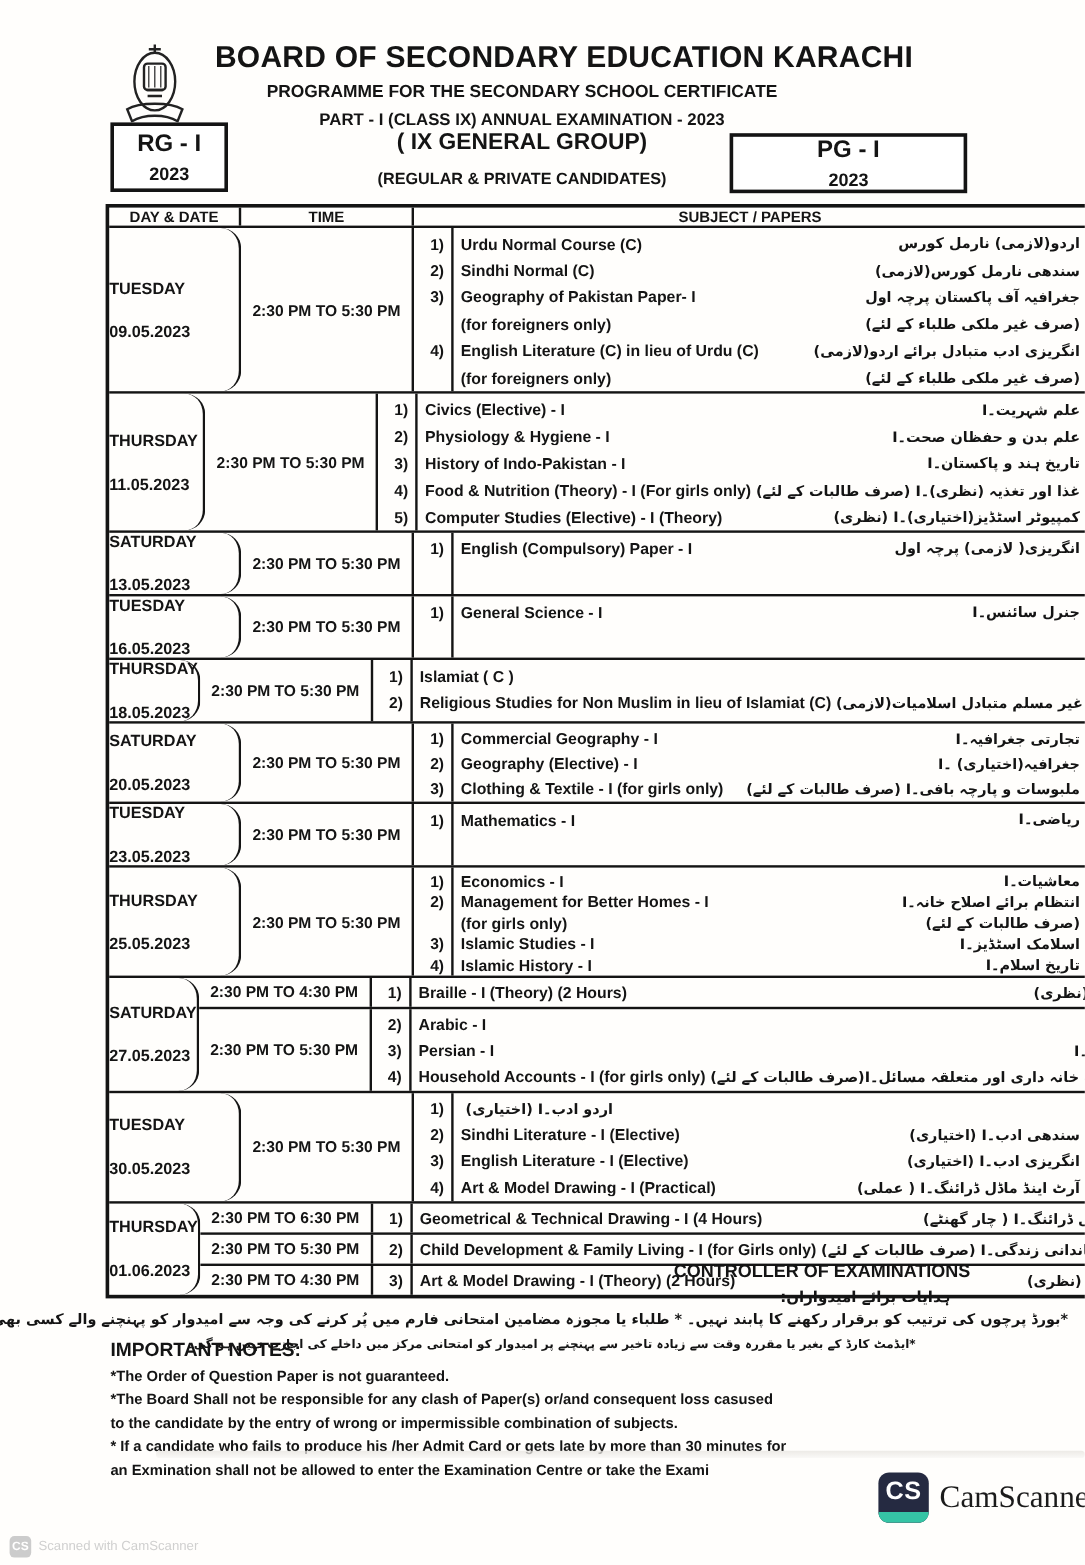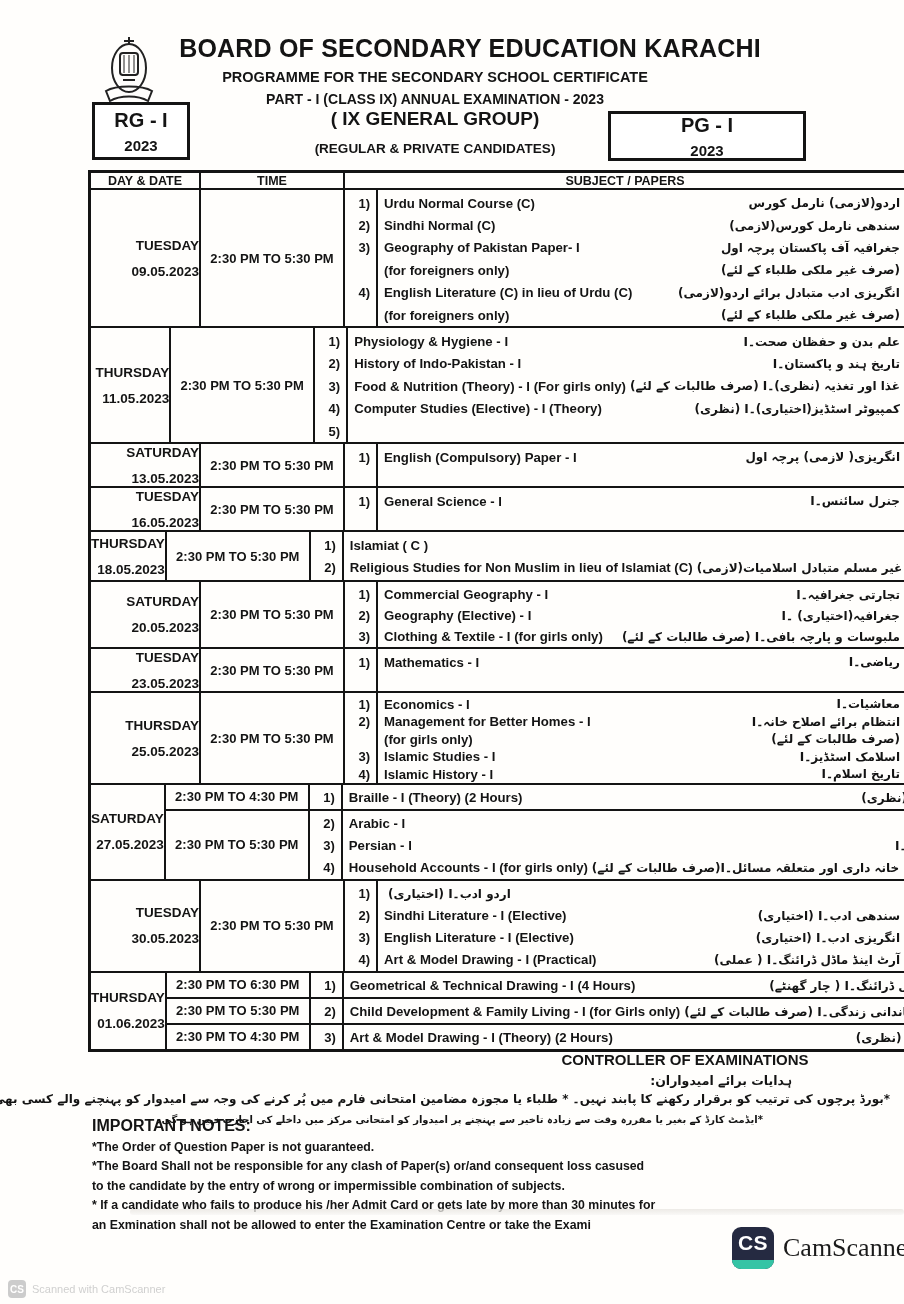--- a/index.html
+++ b/index.html
@@ -26,21 +26,21 @@
   .tt{position:absolute;left:88px;top:170px;width:814px;border:3px solid #141414;background:#fffefc;}
   .tt *{box-sizing:border-box;}
   .tt-head{display:flex;border-bottom:2px solid #141414;height:17px;font-size:12.5px;}
   .th{display:flex;align-items:center;justify-content:center;}
   .th-date{width:110px;border-right:2px solid #141414;}
   .th-time{width:144px;border-right:2px solid #141414;}
   .th-sub{flex:1;}
   .row{display:flex;border-bottom:2px solid #141414;}
   .row:last-child{border-bottom:none;}
   .datecell{width:110px;border-right:2px solid #141414;display:flex;flex-direction:column;
-            align-items:flex-end;justify-content:center;gap:11px;font-size:13.5px;text-align:center;}
+            align-items:flex-start;justify-content:center;gap:21px;font-size:13.5px;text-align:center;border-radius:17px;}
   .sessions{flex:1;display:flex;flex-direction:column;}
   .session{display:flex;flex:1;}
   .session.sep{border-top:2px solid #141414;}
   .timecell{width:144px;border-right:2px solid #141414;display:flex;align-items:center;
             justify-content:center;font-size:13px;white-space:nowrap;padding:0 18px;}
   .numcol{width:33px;border-right:2px solid #141414;display:flex;flex-direction:column;padding-top:2px;}
   .numcol span{display:flex;align-items:center;justify-content:flex-end;padding-right:6px;font-size:13px;}
   .textcol{flex:1;display:flex;flex-direction:column;padding:2px 5px 0 6px;}
   .line{display:flex;align-items:center;}
   .en{flex:1;font-size:13.2px;white-space:nowrap;overflow:hidden;}
@@ -167,20 +167,24 @@
               <div class="timecell">2:30 PM TO 5:30 PM</div>
               <div class="numcol">
                 <span style="min-height: 22.4px;">1)</span>
                 <span style="min-height: 22.4px;">2)</span>
                 <span style="min-height: 22.4px;">3)</span>
                 <span style="min-height: 22.4px;">4)</span>
                 <span style="min-height: 22.4px;">5)</span>
               </div>
               <div class="textcol">
                 <div class="line" style="min-height: 22.4px;">
+                  <span class="en">Civics (Elective) - I</span>
+                  <span class="ur">علم شہریت۔I</span>
+                </div>
+                <div class="line" style="min-height: 22.4px;">
                   <span class="en">Physiology &amp; Hygiene - I</span>
                   <span class="ur">علم بدن و حفظان صحت۔I</span>
                 </div>
                 <div class="line" style="min-height: 22.4px;">
                   <span class="en">History of Indo-Pakistan - I</span>
                   <span class="ur">تاریخ ہند و پاکستان۔I</span>
                 </div>
                 <div class="line" style="min-height: 22.4px;">
                   <span class="en">Food &amp; Nutrition (Theory) - I (For girls only)</span>
                   <span class="ur">غذا اور تغذیہ (نظری)۔I (صرف طالبات کے لئے)</span>

